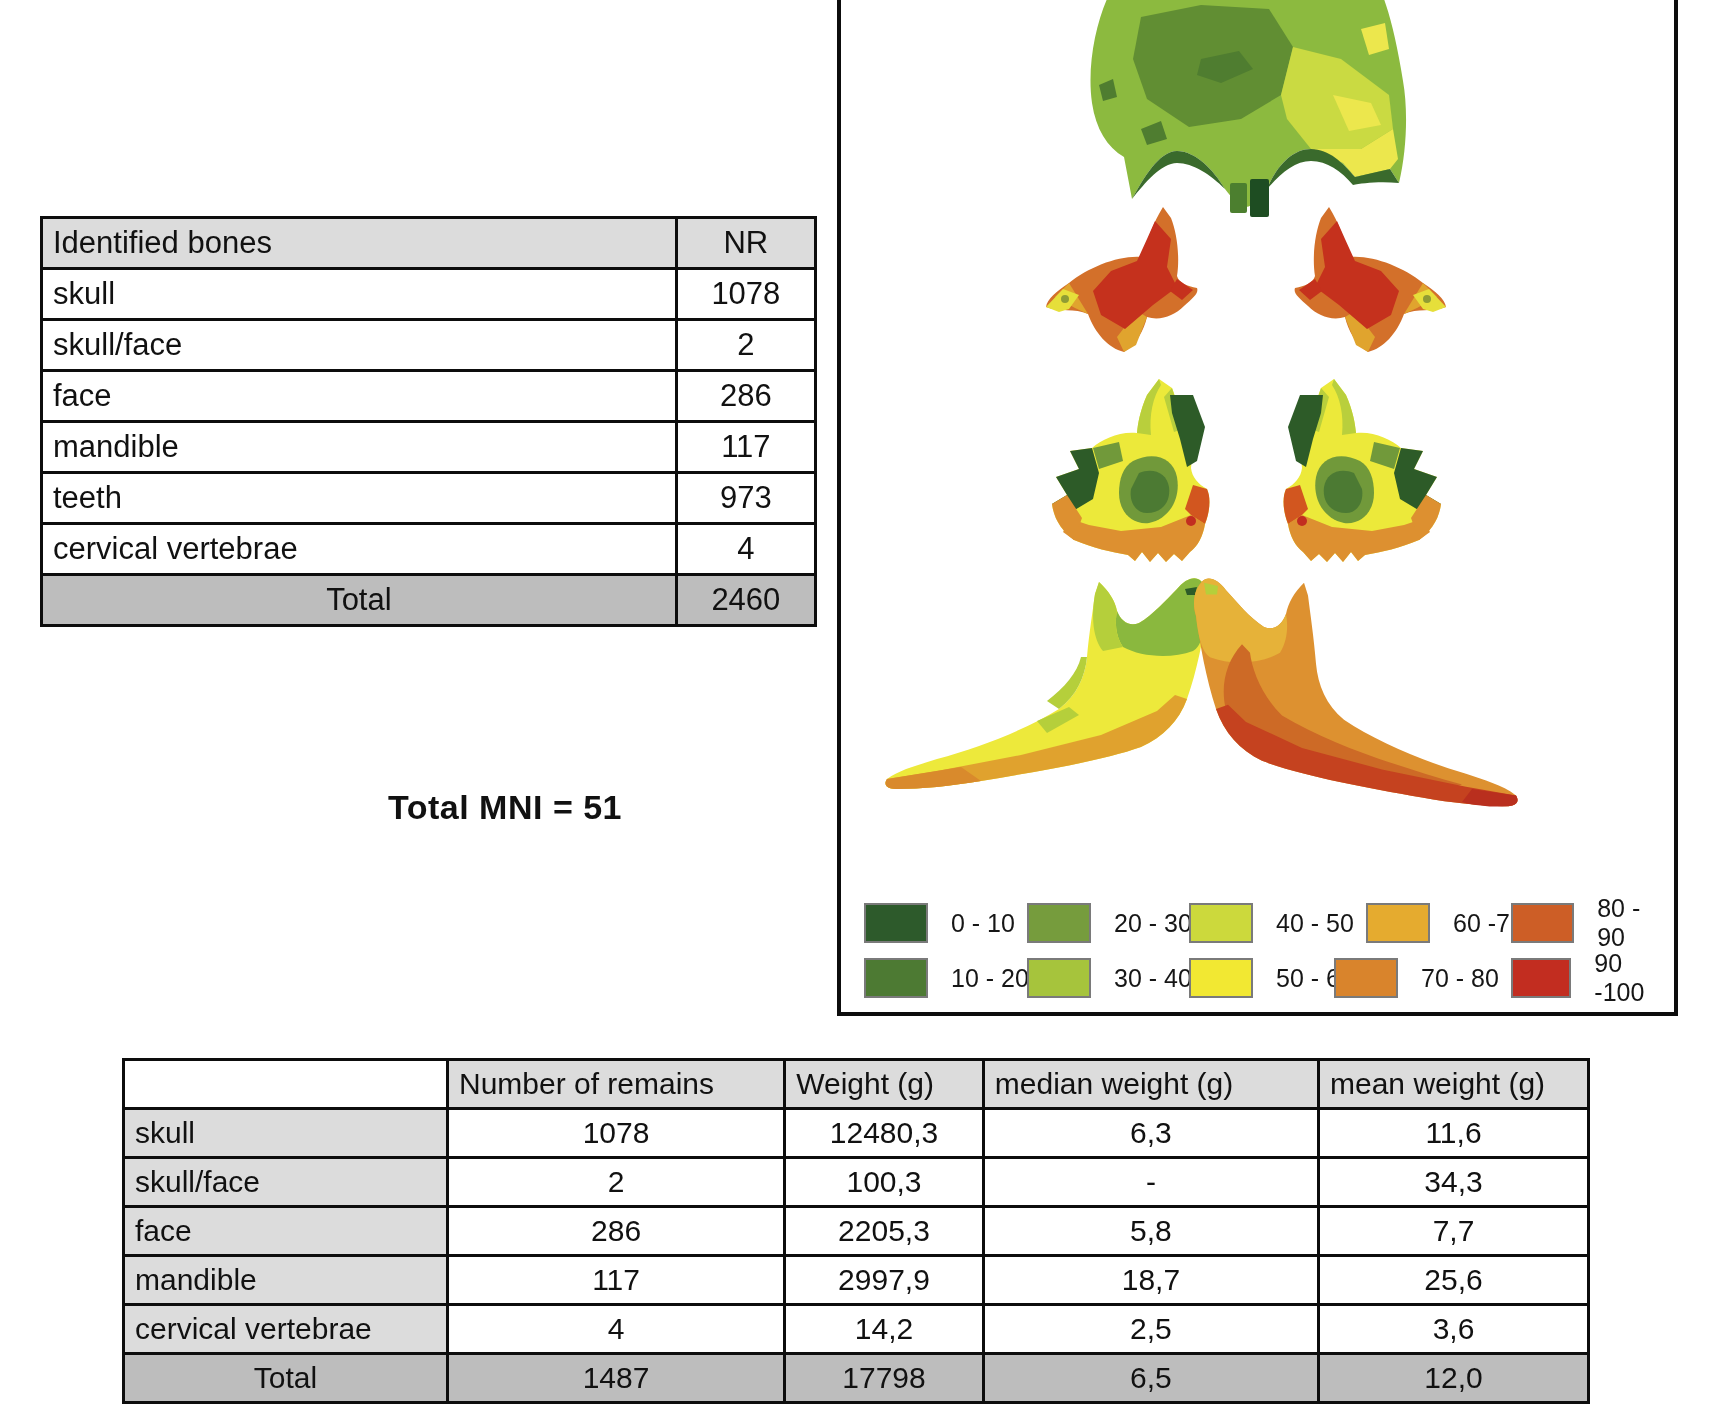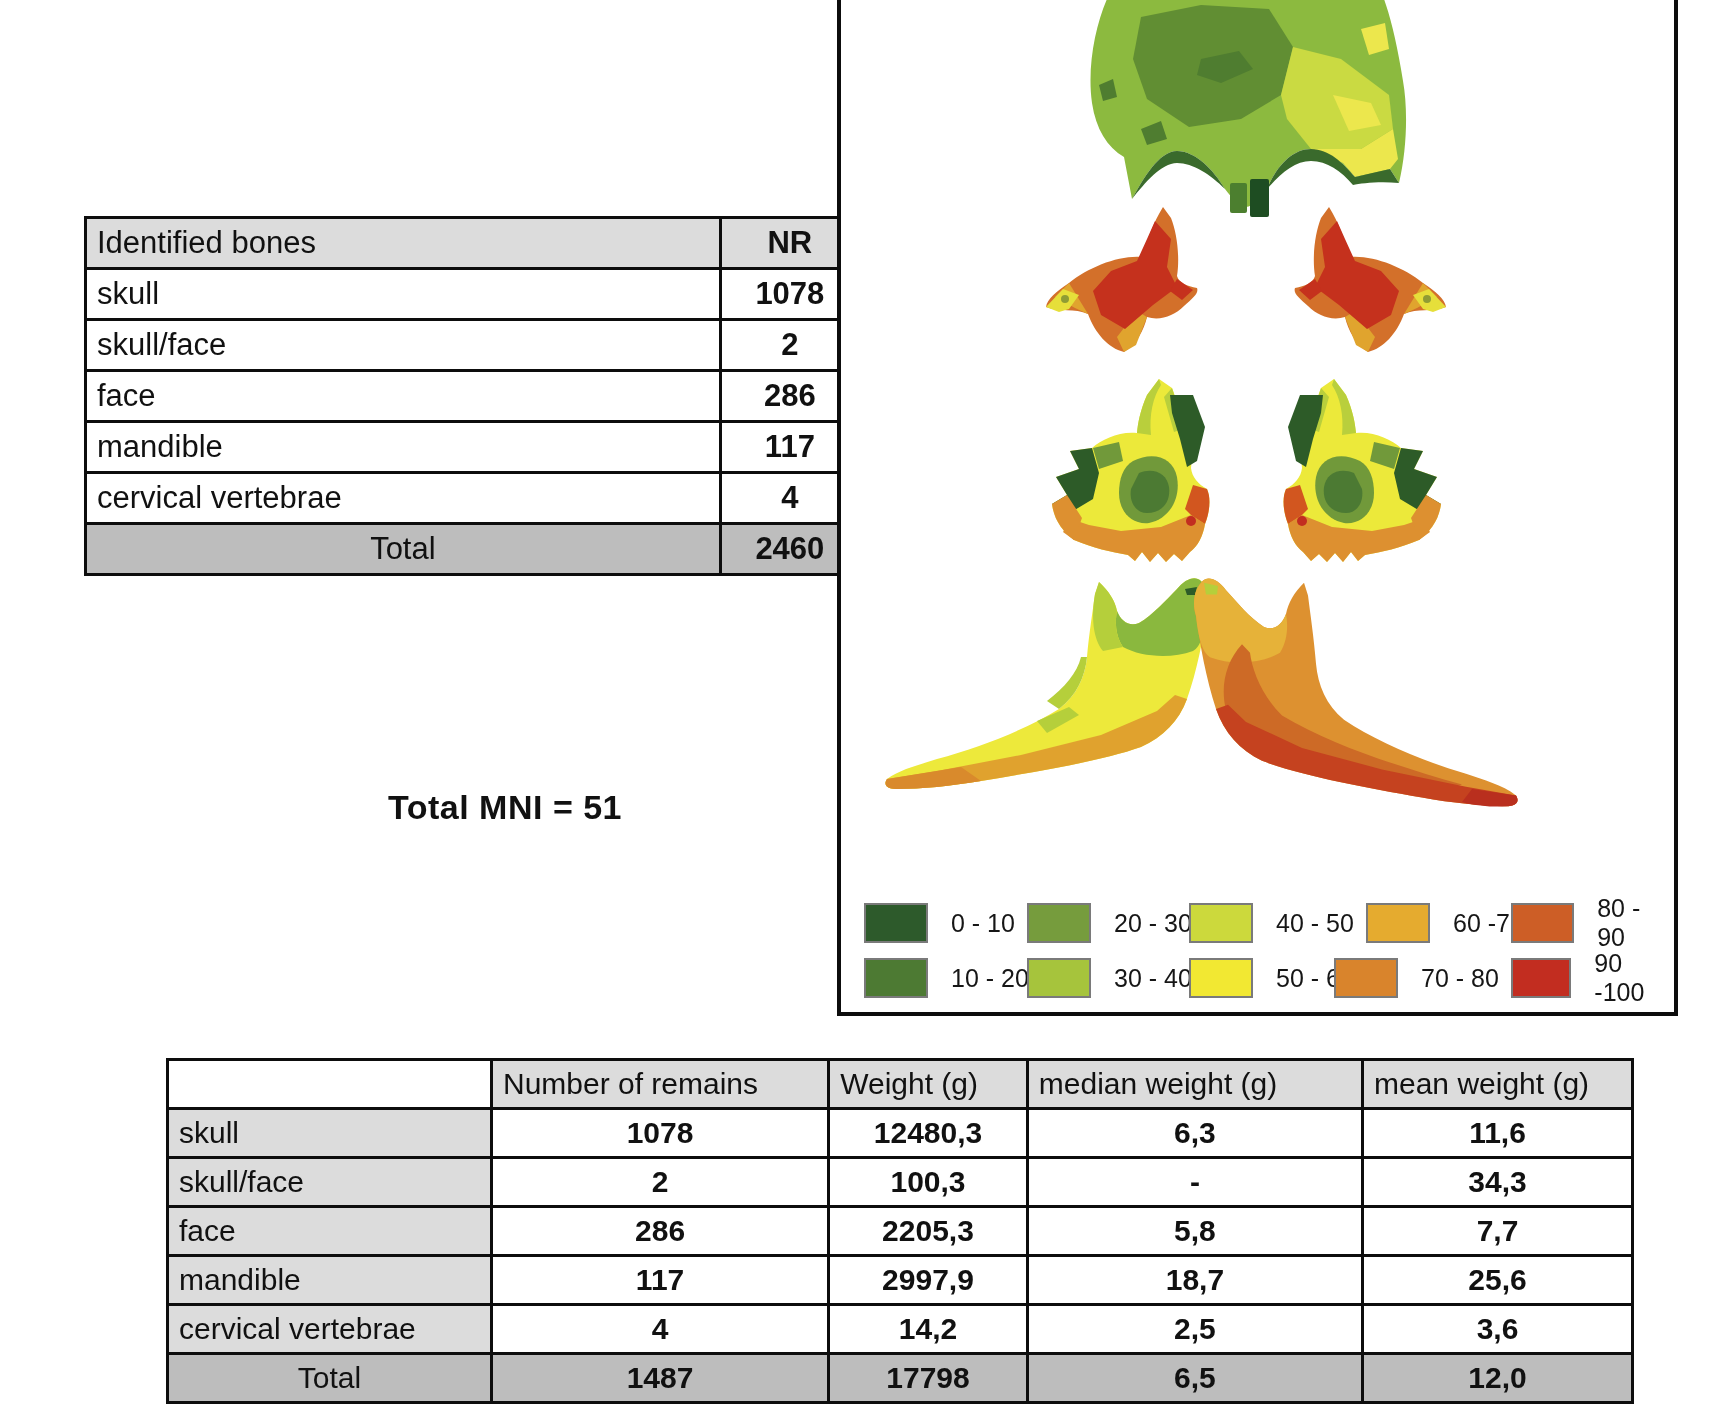--- a/index.html
+++ b/index.html
@@ -5,26 +5,26 @@
   html,body{margin:0;padding:0;}
   body{
     width:1728px;height:1418px;position:relative;overflow:hidden;
     background:#ffffff;
     font-family:"Liberation Sans","DejaVu Sans",sans-serif;
     color:#111;
   }
   
   table{border-collapse:collapse;table-layout:fixed;}
   td,th{border:3px solid #0d0d0d;font-weight:normal;overflow:hidden;white-space:nowrap;}
-  .tbl{position:absolute;border:3px solid #0369a1;margin-left:44px;}
+  .tbl{position:absolute;border:3px solid #0369a1;}
   .tbl td{font-size:31px;padding:0 10px;}
   .hdr-bg{background:#dcdcdc;}
   .total-bg{background:#bdbdbd;}
   .lbl{text-align:left;}
-  .num{text-align:center;font-weight:bold;}
+  .num{text-align:center;}
   .right{text-align:center;}
   
   #top-table{left:40px;top:216px;width:777px;}
   #top-table td{height:48px;}
   
   #bottom-table{left:122px;top:1058px;width:1468px;}
   #bottom-table td{height:46px;font-size:30px;}
   
   #total-mni{
     position:absolute;left:340px;top:788px;width:330px;
@@ -68,20 +68,24 @@
     <td class="lbl">skull/face</td>
     <td class="num">2</td>
   </tr>
   <tr>
     <td class="lbl">face</td>
     <td class="num">286</td>
   </tr>
   <tr>
     <td class="lbl">mandible</td>
     <td class="num">117</td>
+  </tr>
+  <tr>
+    <td class="lbl">teeth</td>
+    <td class="num">973</td>
   </tr>
   <tr>
     <td class="lbl">cervical vertebrae</td>
     <td class="num">4</td>
   </tr>
   <tr>
     <td class="total-bg right">Total</td>
     <td class="total-bg num">2460</td>
   </tr>
 </tbody>

